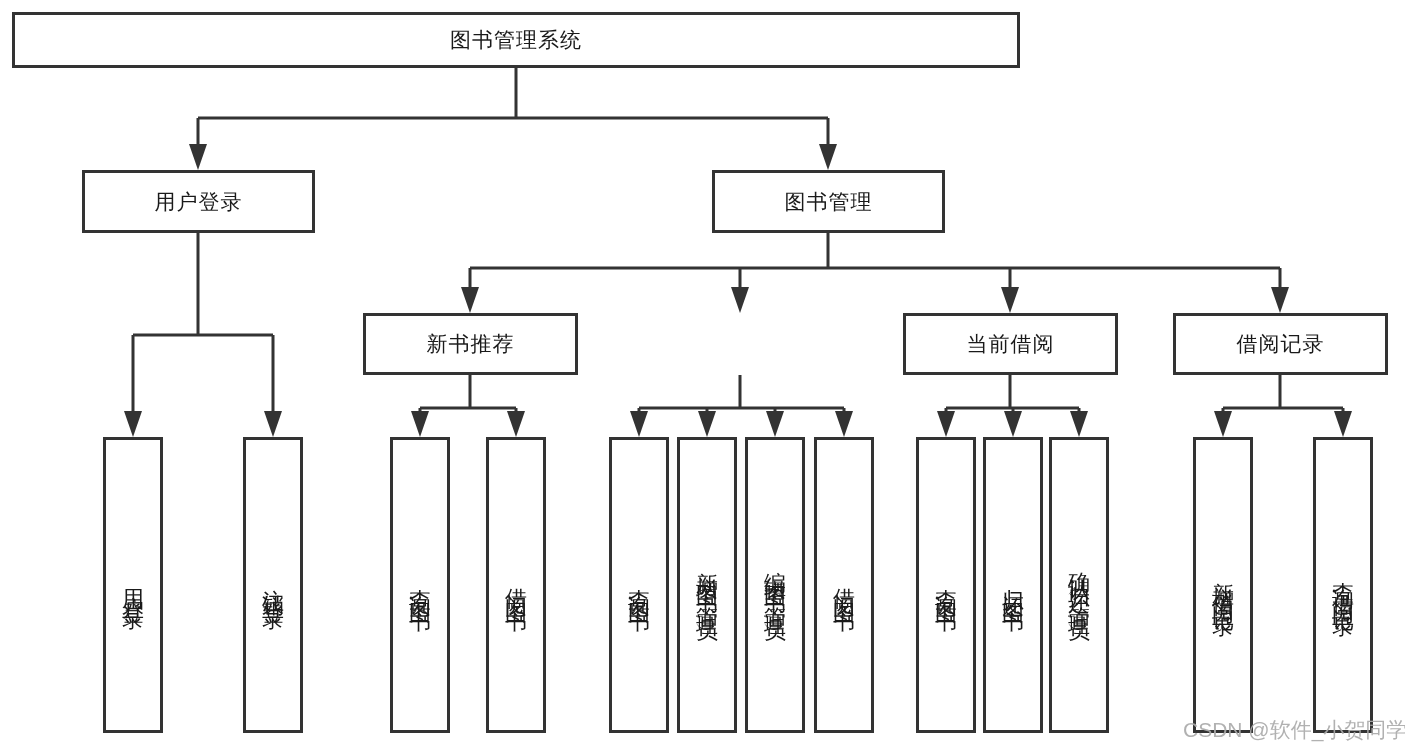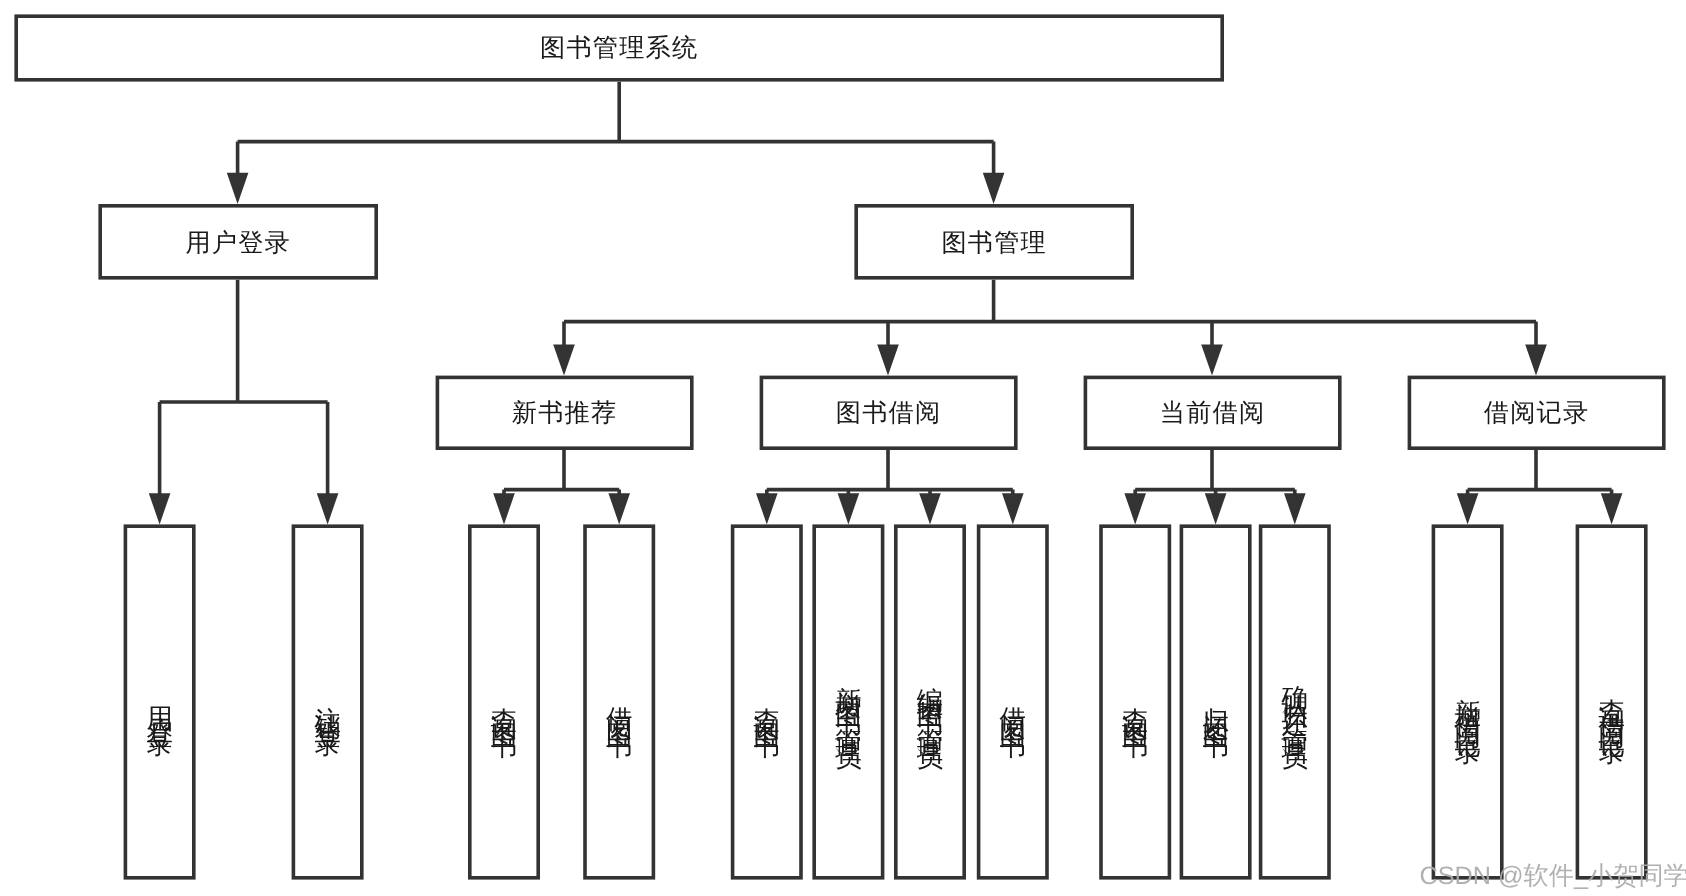--- a/index.html
+++ b/index.html
@@ -126,23 +126,20 @@
   <div class="hbox" style="left:82px;top:170px;width:233px;height:63px">
     <span>用户登录</span>
   </div>
   <div class="hbox" style="left:363px;top:313px;width:215px;height:62px">
     <span>新书推荐</span>
   </div>
 
   <div class="hbox" style="left:712px;top:170px;width:233px;height:63px">
     <span>图书管理</span>
   </div>
-  <div class="hbox" style="left:633px;top:313px;width:215px;height:62px">
-    <span>图书借阅</span>
-  </div>
   <div class="hbox" style="left:1173px;top:313px;width:215px;height:62px">
     <span>借阅记录</span>
   </div>
   <div class="hbox" style="left:903px;top:313px;width:215px;height:62px">
     <span>当前借阅</span>
   </div>
 
   <div class="vbox" style="left:103px">
     <span>用户登录</span>
   </div>

